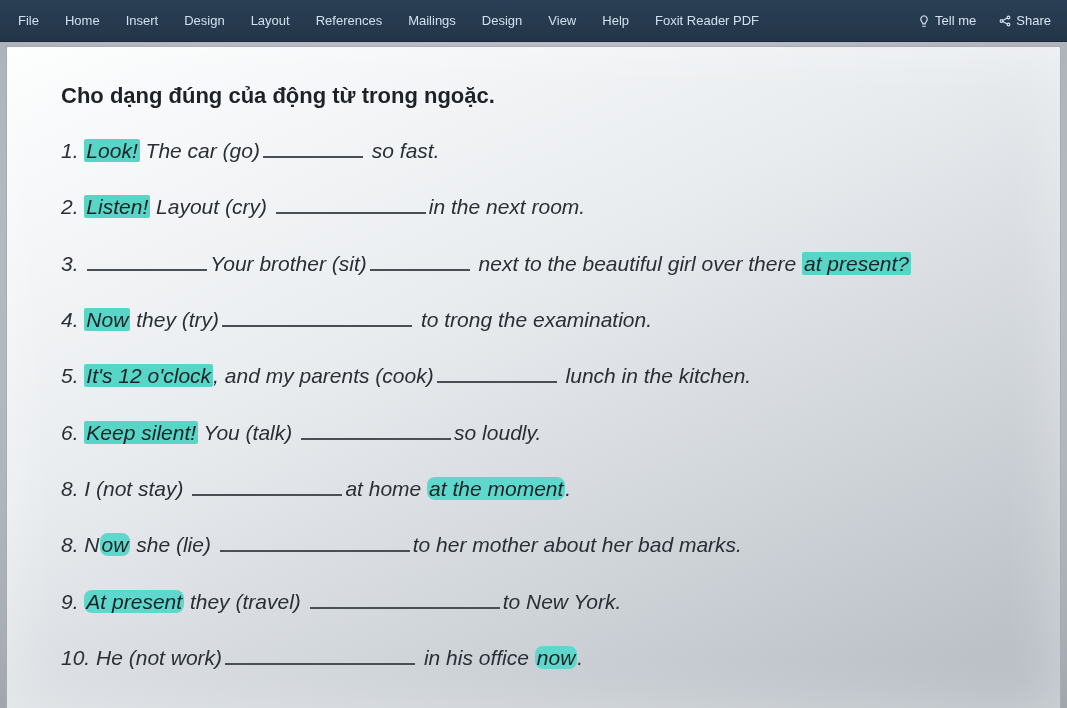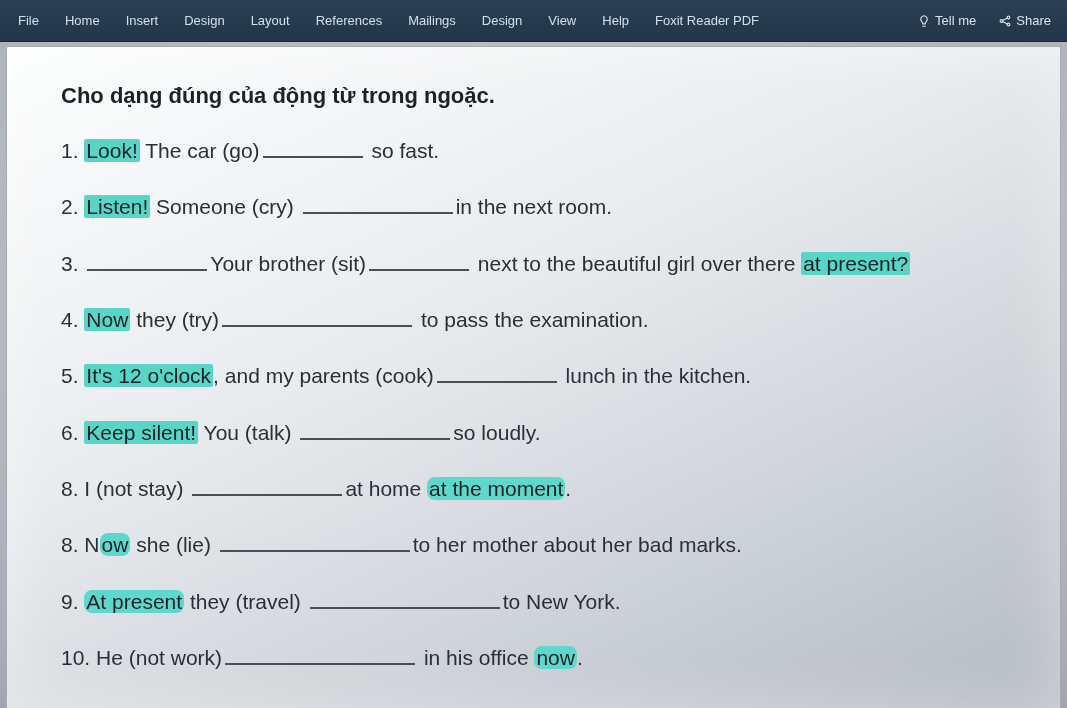--- a/index.html
+++ b/index.html
@@ -40,20 +40,21 @@
     font-weight: 700;
     font-size: 22px;
     color: #1e2226;
     margin-bottom: 28px;
   }
   .qline {
     font-size: 21px;
     color: #2a2f35;
     margin-bottom: 28px;
     line-height: 1.35;
+    font-style: italic;
   }
   .qline:nth-of-type(7),
   .qline:nth-of-type(8),
   .qline:nth-of-type(9),
   .qline:nth-of-type(10) { font-size: 21px; }
   .hl {
     background: #57d6c8;
     color: #1e2226;
     padding: 0 2px;
     border-radius: 2px;
@@ -111,29 +112,29 @@
 
 <div class="page">
 
   <div class="title">Cho dạng đúng của động từ trong ngoặc.</div>
 
   <div class="qline">
     <span>1. </span><span class="hl">Look!</span><span> The car (go)</span><span class="blank sm"></span><span> so fast.</span>
   </div>
 
   <div class="qline">
-    <span>2. </span><span class="hl">Listen!</span><span> Someone (cry) </span><span class="blank md"></span><span>in the next room.</span>
+    <span>2. </span><span class="hl">Listen!</span><span> Layout (cry) </span><span class="blank md"></span><span>in the next room.</span>
   </div>
 
   <div class="qline">
     <span>3. </span><span class="blank"></span><span>Your brother (sit)</span><span class="blank sm"></span><span> next to the beautiful girl over there </span><span class="hl">at present?</span>
   </div>
 
   <div class="qline">
-    <span>4. </span><span class="hl">Now</span><span> they (try)</span><span class="blank lg"></span><span> to pass the examination.</span>
+    <span>4. </span><span class="hl">Now</span><span> they (try)</span><span class="blank lg"></span><span> to trong the examination.</span>
   </div>
 
   <div class="qline">
     <span>5. </span><span class="hl">It's 12 o'clock</span><span>, and my parents (cook)</span><span class="blank"></span><span> lunch in the kitchen.</span>
   </div>
 
   <div class="qline">
     <span>6. </span><span class="hl">Keep silent!</span><span> You (talk) </span><span class="blank md"></span><span>so loudly.</span>
   </div>
 

